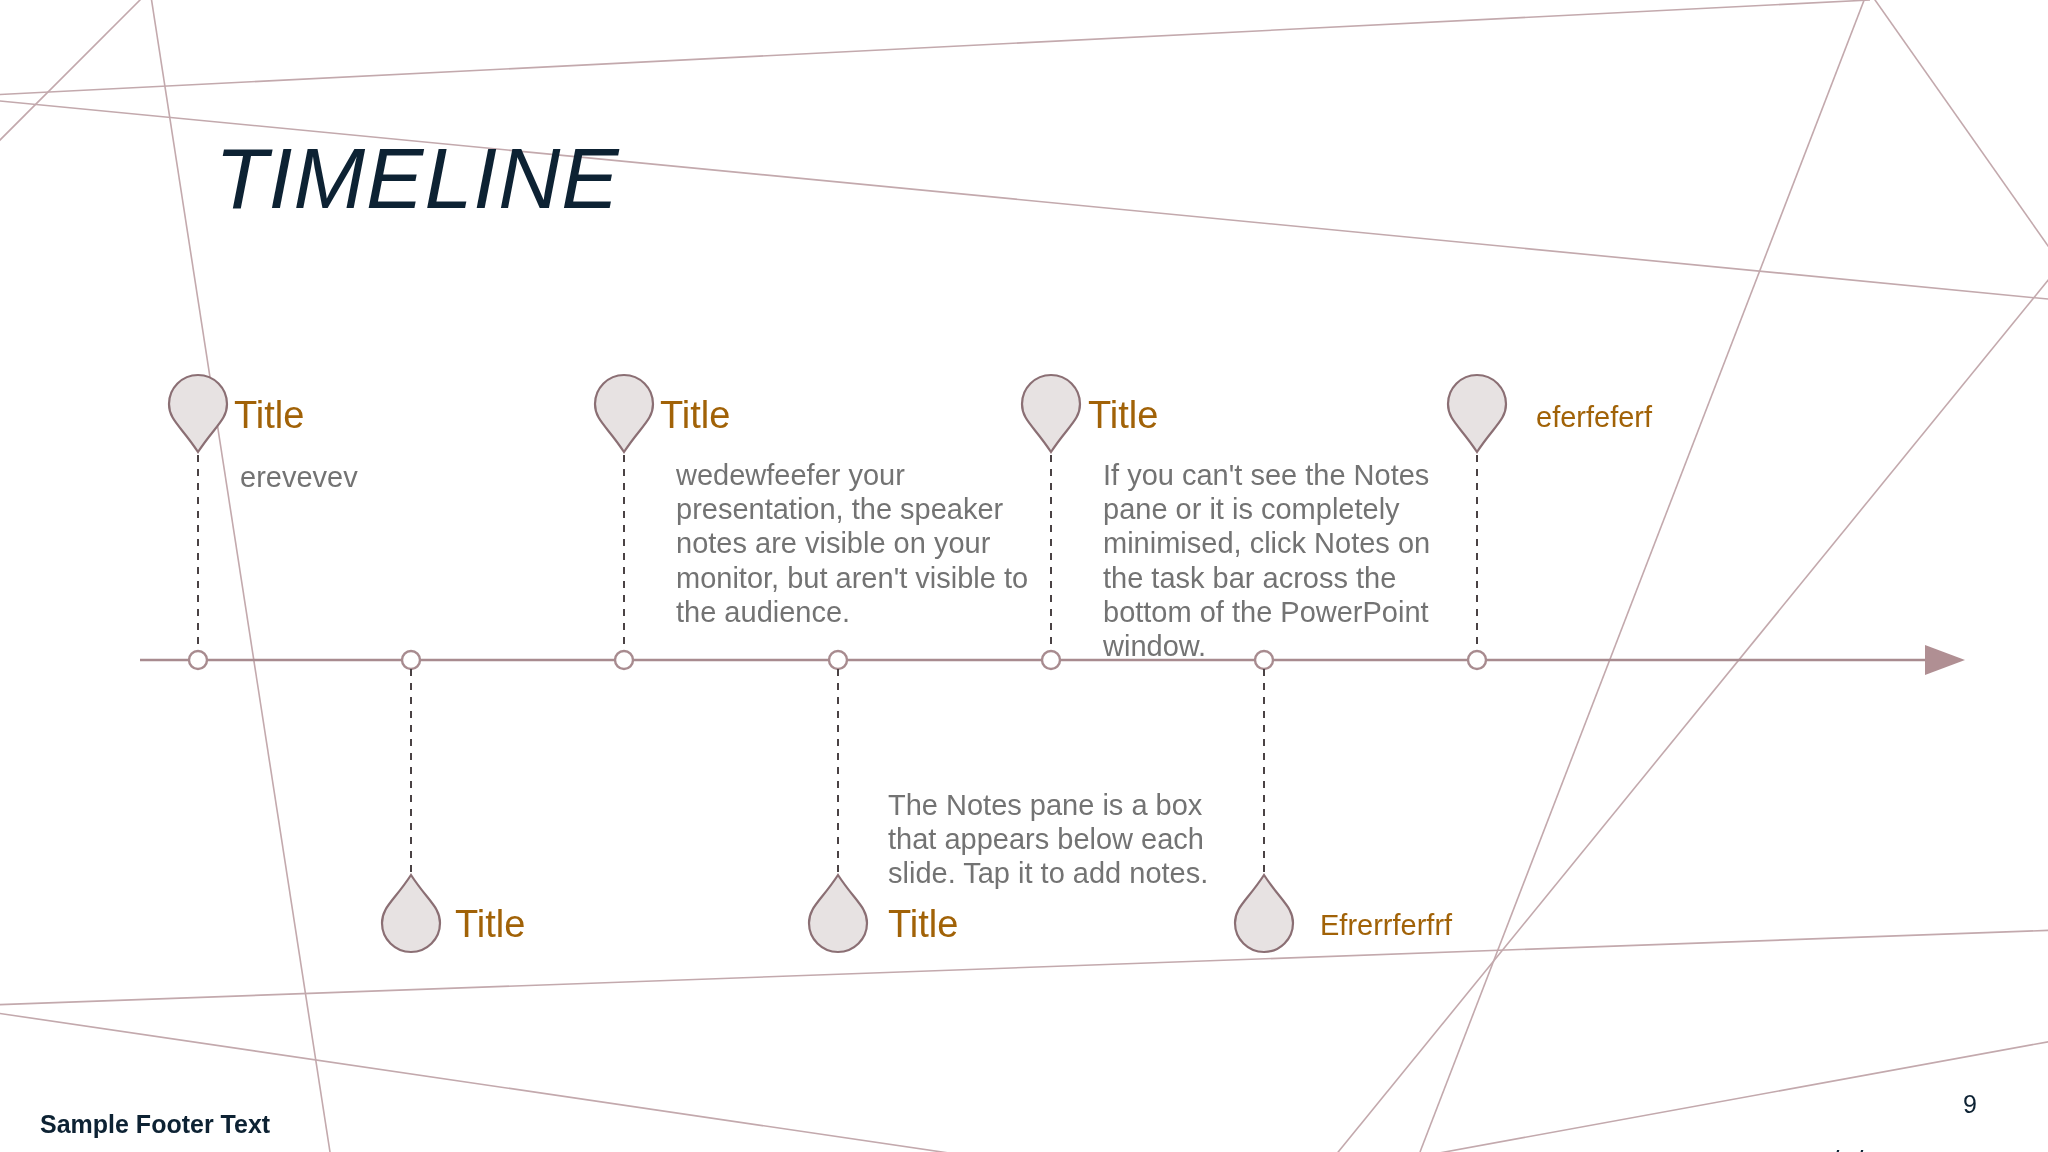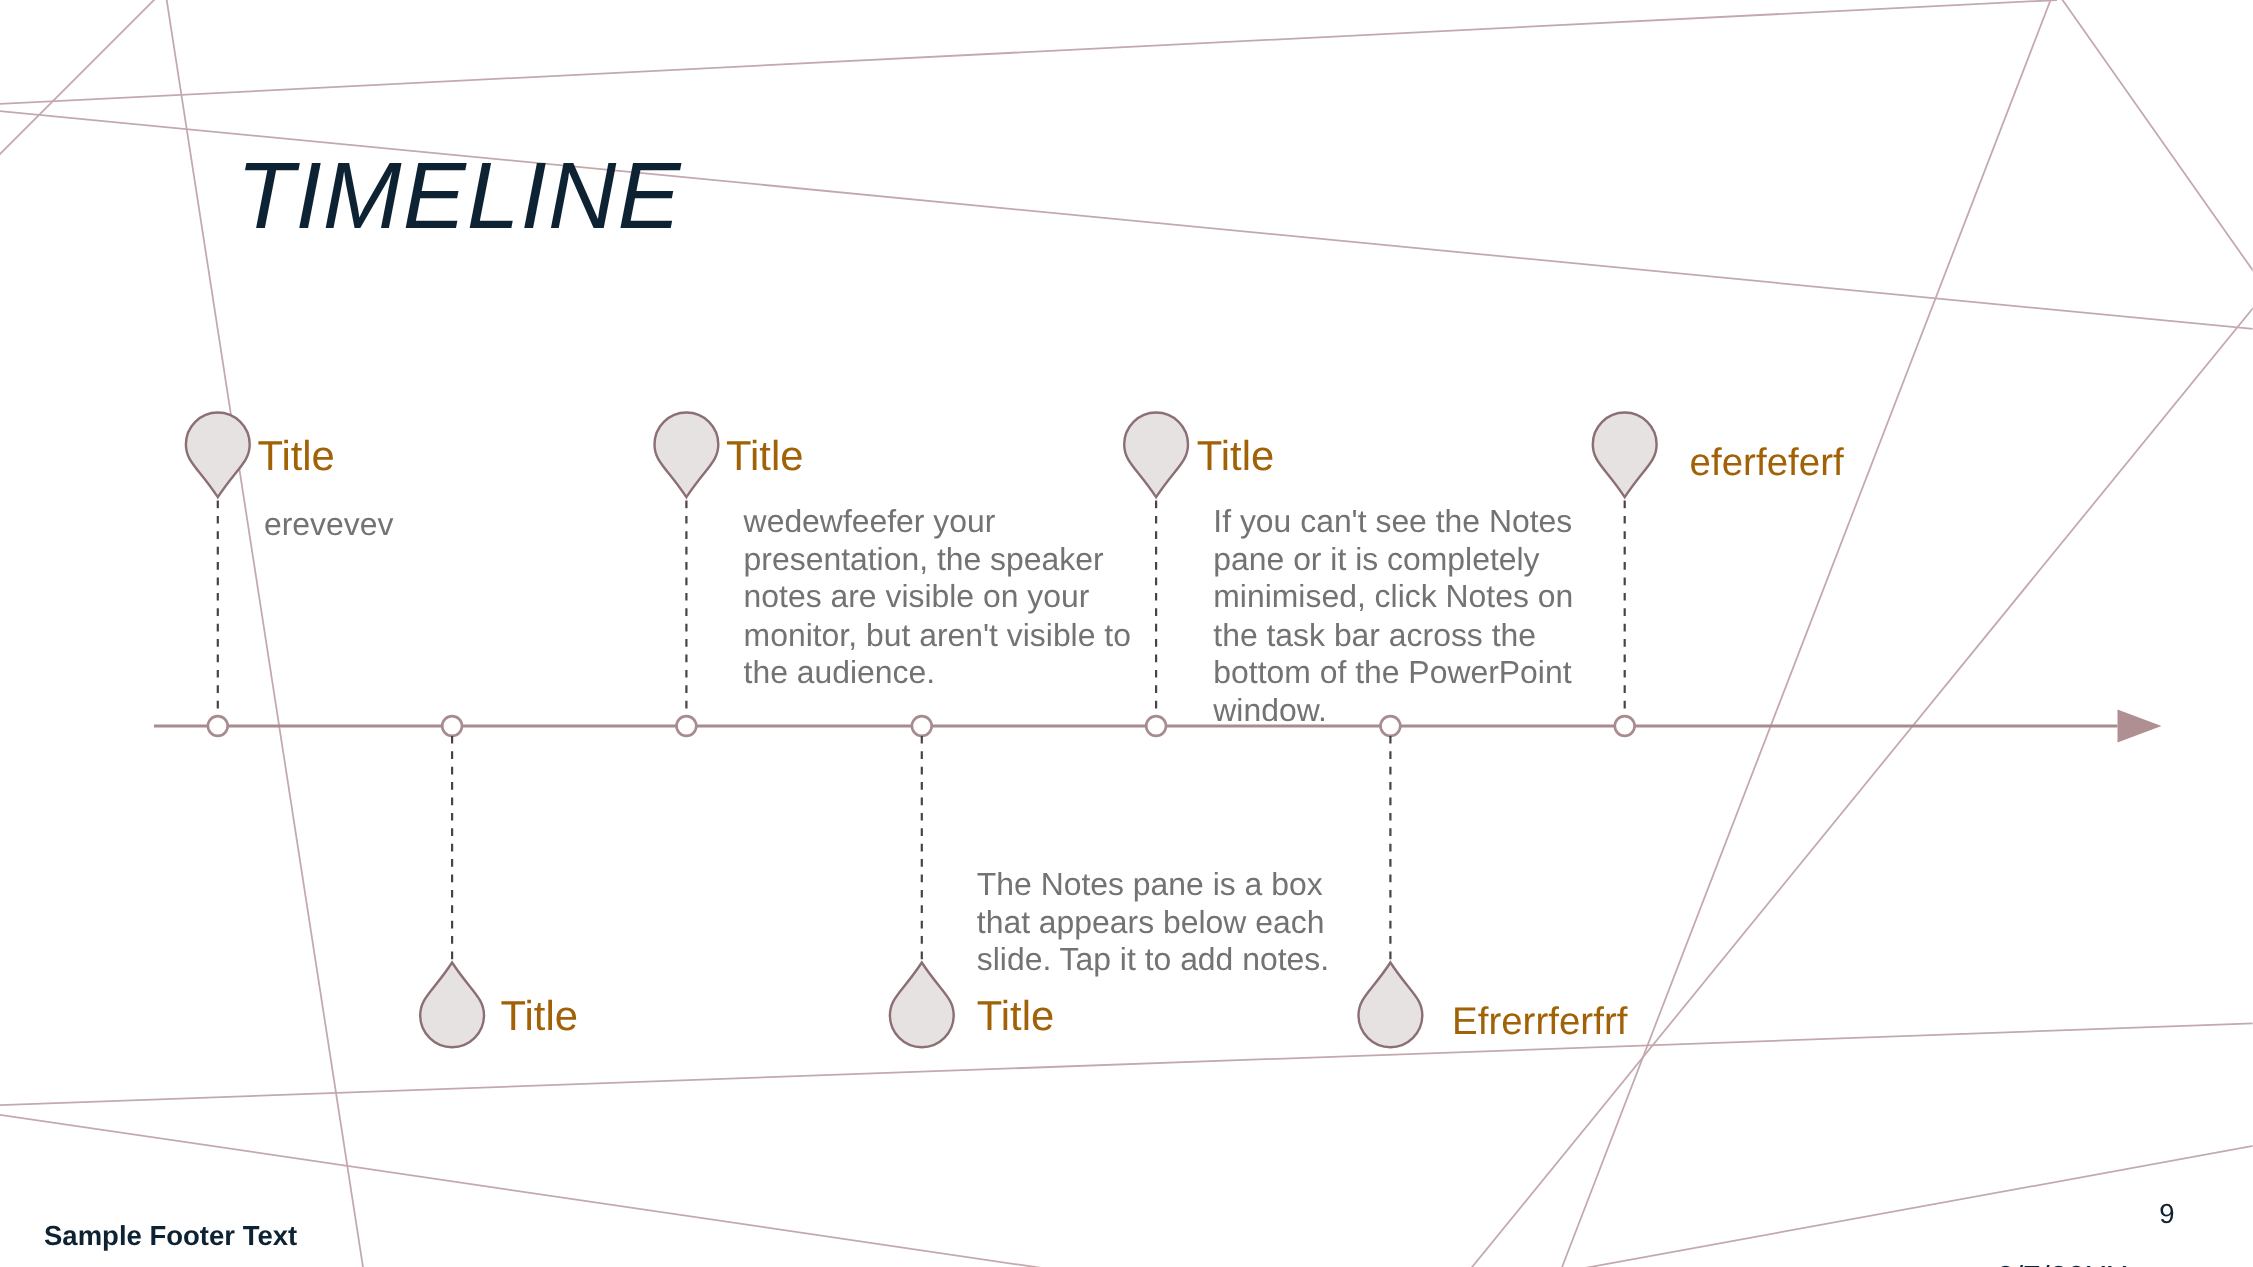--- a/index.html
+++ b/index.html
@@ -49,21 +49,21 @@
 
   
   .node-title {
     position: absolute;
     font-size: 38px;
     color: #a16207;
     line-height: 1;
     white-space: nowrap;
   }
   .node-title.small {
-    font-size: 35px;
+    font-size: 29px;
   }
   .node-body {
     position: absolute;
     font-size: 29px;
     color: #737373;
     line-height: 1.18;
   }
 
   
   #footer-text {

